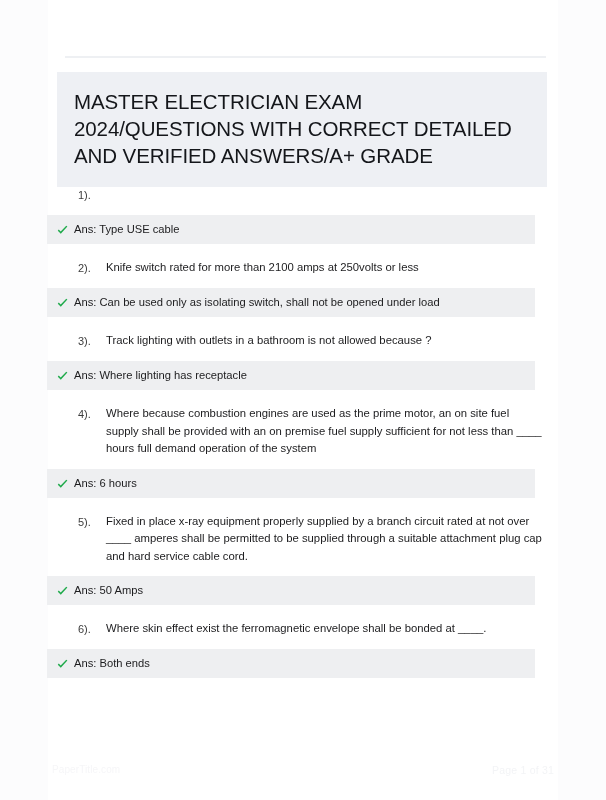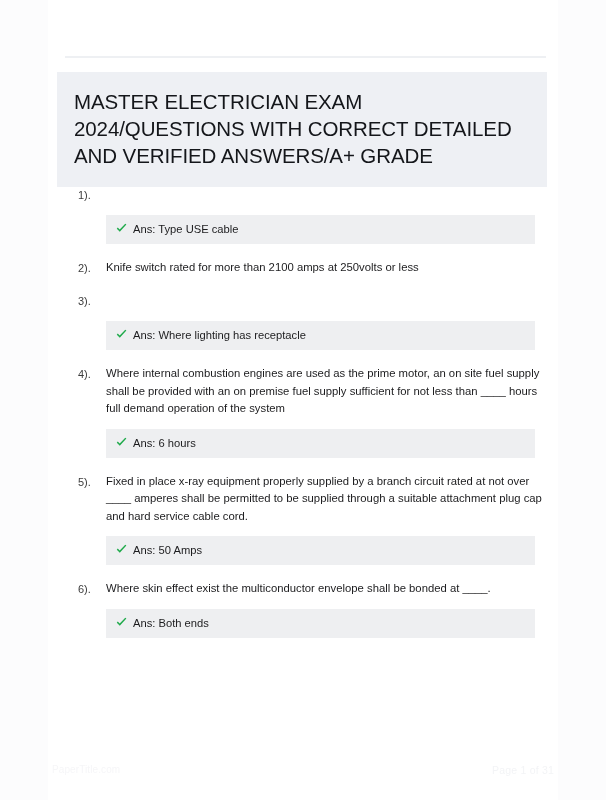--- a/index.html
+++ b/index.html
@@ -96,27 +96,27 @@
   }
   .q-text {
     flex: 1 1 auto;
     font-size: 11.3px;
     line-height: 17.5px;
     color: #1c1c1e;
   }
 
   .ans-box {
     margin-top: 11px;
-    margin-left: 106px;
+    margin-left: 47px;
     margin-right: 71px;
     background: #eeeff1;
     padding: 7px 10px 7px 9px;
     box-sizing: border-box;
     display: flex;
-    align-items: flex-start;
+    align-items: flex-end;
     min-height: 23px;
   }
   .check-icon {
     flex: 0 0 auto;
     width: 13px;
     height: 13px;
     margin-right: 5px;
     display: inline-block;
   }
   .check-icon svg { display: block; }
@@ -176,38 +176,47 @@
             </svg>
           </span>
           <span class="ans-text">Ans: Type USE cable</span>
         </div>
       </div>
       <div class="qa-item">
         <div class="q-row">
           <div class="q-num">2).</div>
           <div class="q-text">Knife switch rated for more than 2100 amps at 250volts or less</div>
         </div>
+        <div class="ans-box">
+          <span class="check-icon">
+            <svg viewBox="0 0 16 16" width="13" height="13" aria-hidden="true">
+              <path d="M2.2 8.2 L5.9 11.9 L14 3.2 L12.6 2.1 L5.8 9.3 L3.4 6.9 Z" fill="#1faa4b"></path>
+            </svg>
+          </span>
+          <span class="ans-text">Ans: Can be used only as isolating switch, shall not be opened under load</span>
+        </div>
       </div>
       <div class="qa-item">
         <div class="q-row">
           <div class="q-num">3).</div>
+          <div class="q-text">Track lighting with outlets in a bathroom is not allowed because ?</div>
         </div>
         <div class="ans-box">
           <span class="check-icon">
             <svg viewBox="0 0 16 16" width="13" height="13" aria-hidden="true">
               <path d="M2.2 8.2 L5.9 11.9 L14 3.2 L12.6 2.1 L5.8 9.3 L3.4 6.9 Z" fill="#1faa4b"></path>
             </svg>
           </span>
           <span class="ans-text">Ans: Where lighting has receptacle</span>
         </div>
       </div>
       <div class="qa-item">
         <div class="q-row">
           <div class="q-num">4).</div>
-          <div class="q-text">Where internal combustion engines are used as the prime motor, an on site fuel supply shall be provided with an on premise fuel supply sufficient for not less than ____ hours full demand operation of the system</div>
+          <div class="q-text">Where because combustion engines are used as the prime motor, an on site fuel supply shall be provided with an on premise fuel supply sufficient for not less than ____ hours full demand operation of the system</div>
         </div>
         <div class="ans-box">
           <span class="check-icon">
             <svg viewBox="0 0 16 16" width="13" height="13" aria-hidden="true">
               <path d="M2.2 8.2 L5.9 11.9 L14 3.2 L12.6 2.1 L5.8 9.3 L3.4 6.9 Z" fill="#1faa4b"></path>
             </svg>
           </span>
           <span class="ans-text">Ans: 6 hours</span>
         </div>
       </div>
@@ -221,21 +230,21 @@
             <svg viewBox="0 0 16 16" width="13" height="13" aria-hidden="true">
               <path d="M2.2 8.2 L5.9 11.9 L14 3.2 L12.6 2.1 L5.8 9.3 L3.4 6.9 Z" fill="#1faa4b"></path>
             </svg>
           </span>
           <span class="ans-text">Ans: 50 Amps</span>
         </div>
       </div>
       <div class="qa-item">
         <div class="q-row">
           <div class="q-num">6).</div>
-          <div class="q-text">Where skin effect exist the multiconductor envelope shall be bonded at ____.</div>
+          <div class="q-text">Where skin effect exist the ferromagnetic envelope shall be bonded at ____.</div>
         </div>
         <div class="ans-box">
           <span class="check-icon">
             <svg viewBox="0 0 16 16" width="13" height="13" aria-hidden="true">
               <path d="M2.2 8.2 L5.9 11.9 L14 3.2 L12.6 2.1 L5.8 9.3 L3.4 6.9 Z" fill="#1faa4b"></path>
             </svg>
           </span>
           <span class="ans-text">Ans: Both ends</span>
         </div>
       </div>

